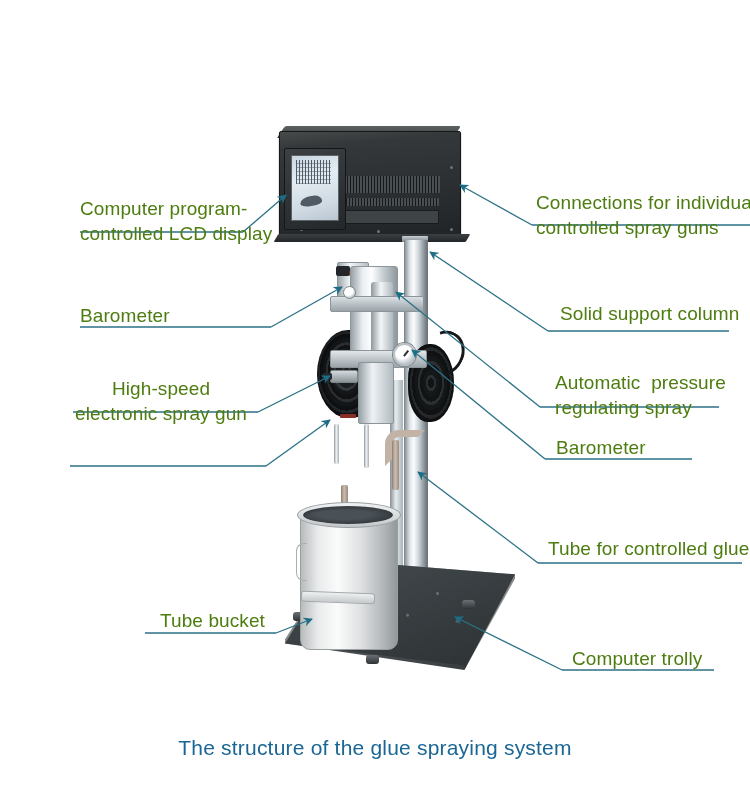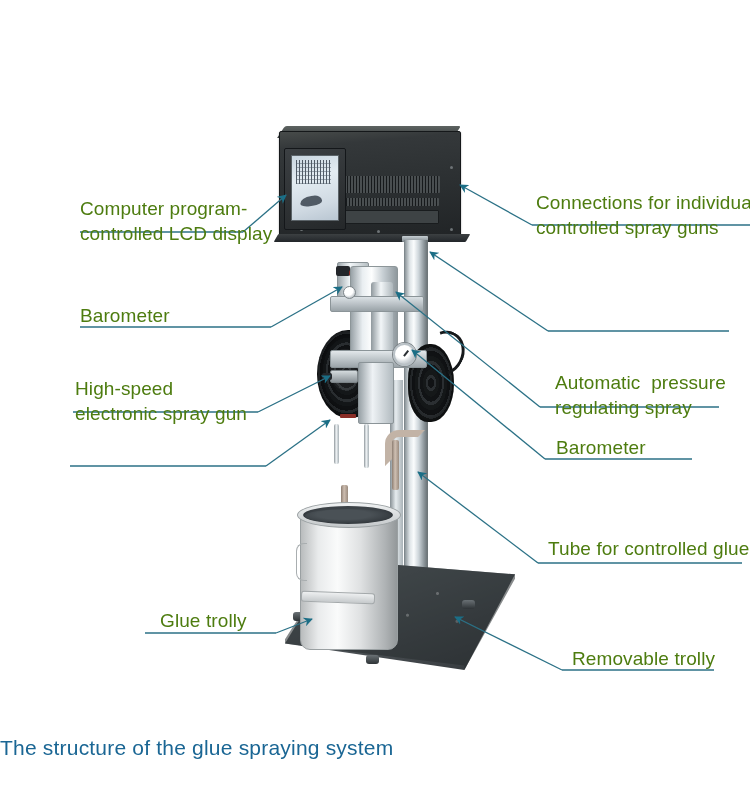--- a/index.html
+++ b/index.html
@@ -20,20 +20,21 @@
     letter-spacing:.1px;
   }
   .label.r{text-align:left;}
 
   
   #leaders{position:absolute;left:0;top:0;width:750px;height:800px;pointer-events:none;}
 
   
   #caption{
     position:absolute;left:0;top:736px;width:750px;
+    text-align:center;
     font-size:21px;
     color:#1a6694;
     letter-spacing:.2px;
   }
 
   
   #machine{position:absolute;left:0;top:0;width:750px;height:800px;}
 
   
   .ctrl-box{
@@ -385,33 +386,34 @@
       <path d="M562,670 L714,670"></path>
       <path d="M562,670 L455,617" marker-end="url(#ah)"></path>
     </g>
   </svg>
 
   <div class="label" style="left:80px;top:196px;">Computer program-
 controlled LCD display</div>
 
   <div class="label" style="left:80px;top:303px;">Barometer</div>
 
-  <div class="label" style="left:75px;top:376px;">High-speed
+  <div class="label" style="left:75px;top:376px;text-align:center;">High-speed
 electronic spray gun</div>
 
 
-  <div class="label" style="left:160px;top:608px;">Glue trolly</div>
+  <div class="label" style="left:160px;top:608px;">Tube bucket</div>
 
   <div class="label r" style="left:536px;top:190px;">Connections for individually
 controlled spray guns</div>
 
+  <div class="label r" style="left:560px;top:301px;">Solid support column</div>
 
   <div class="label r" style="left:555px;top:370px;">Automatic  pressure
 regulating spray</div>
 
   <div class="label r" style="left:556px;top:435px;">Barometer</div>
 
   <div class="label r" style="left:548px;top:536px;">Tube for controlled glue</div>
 
-  <div class="label r" style="left:572px;top:646px;">Removable trolly</div>
+  <div class="label r" style="left:572px;top:646px;">Computer trolly</div>
 
   <div id="caption">The structure of the glue spraying system</div>
 </div>
 
 </body></html>

